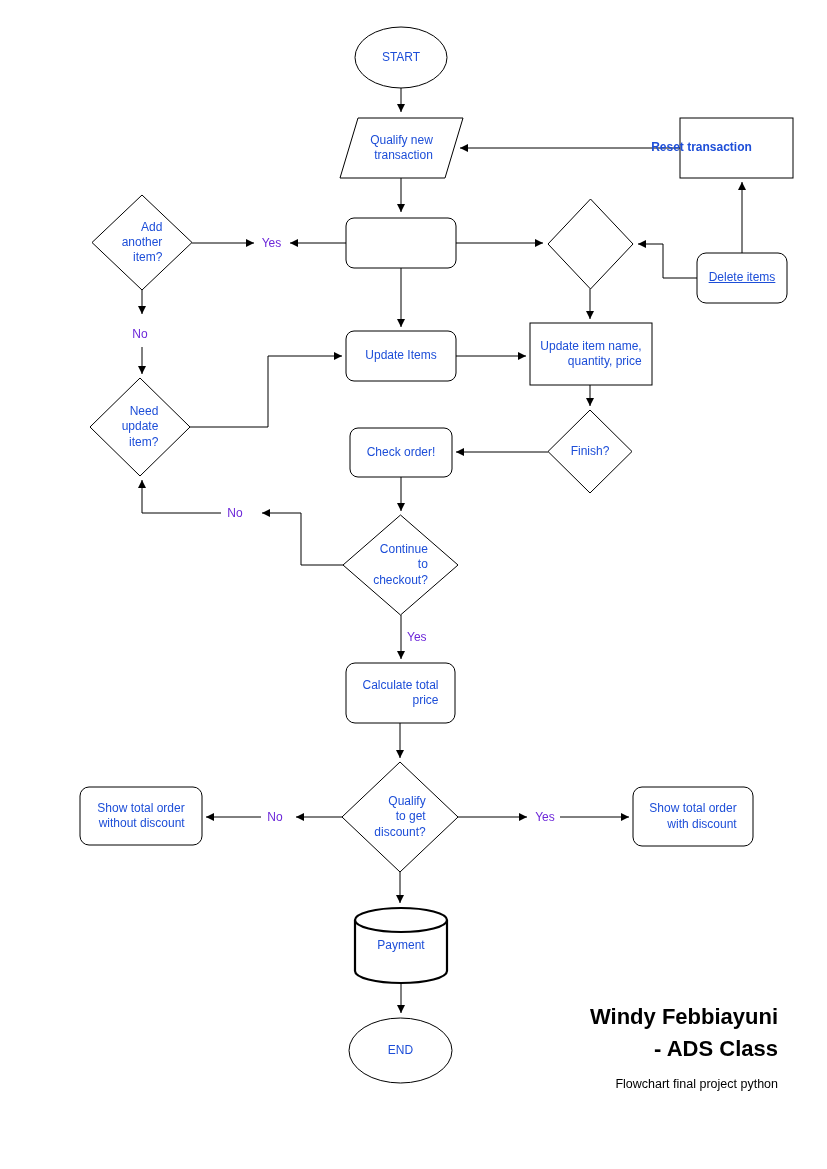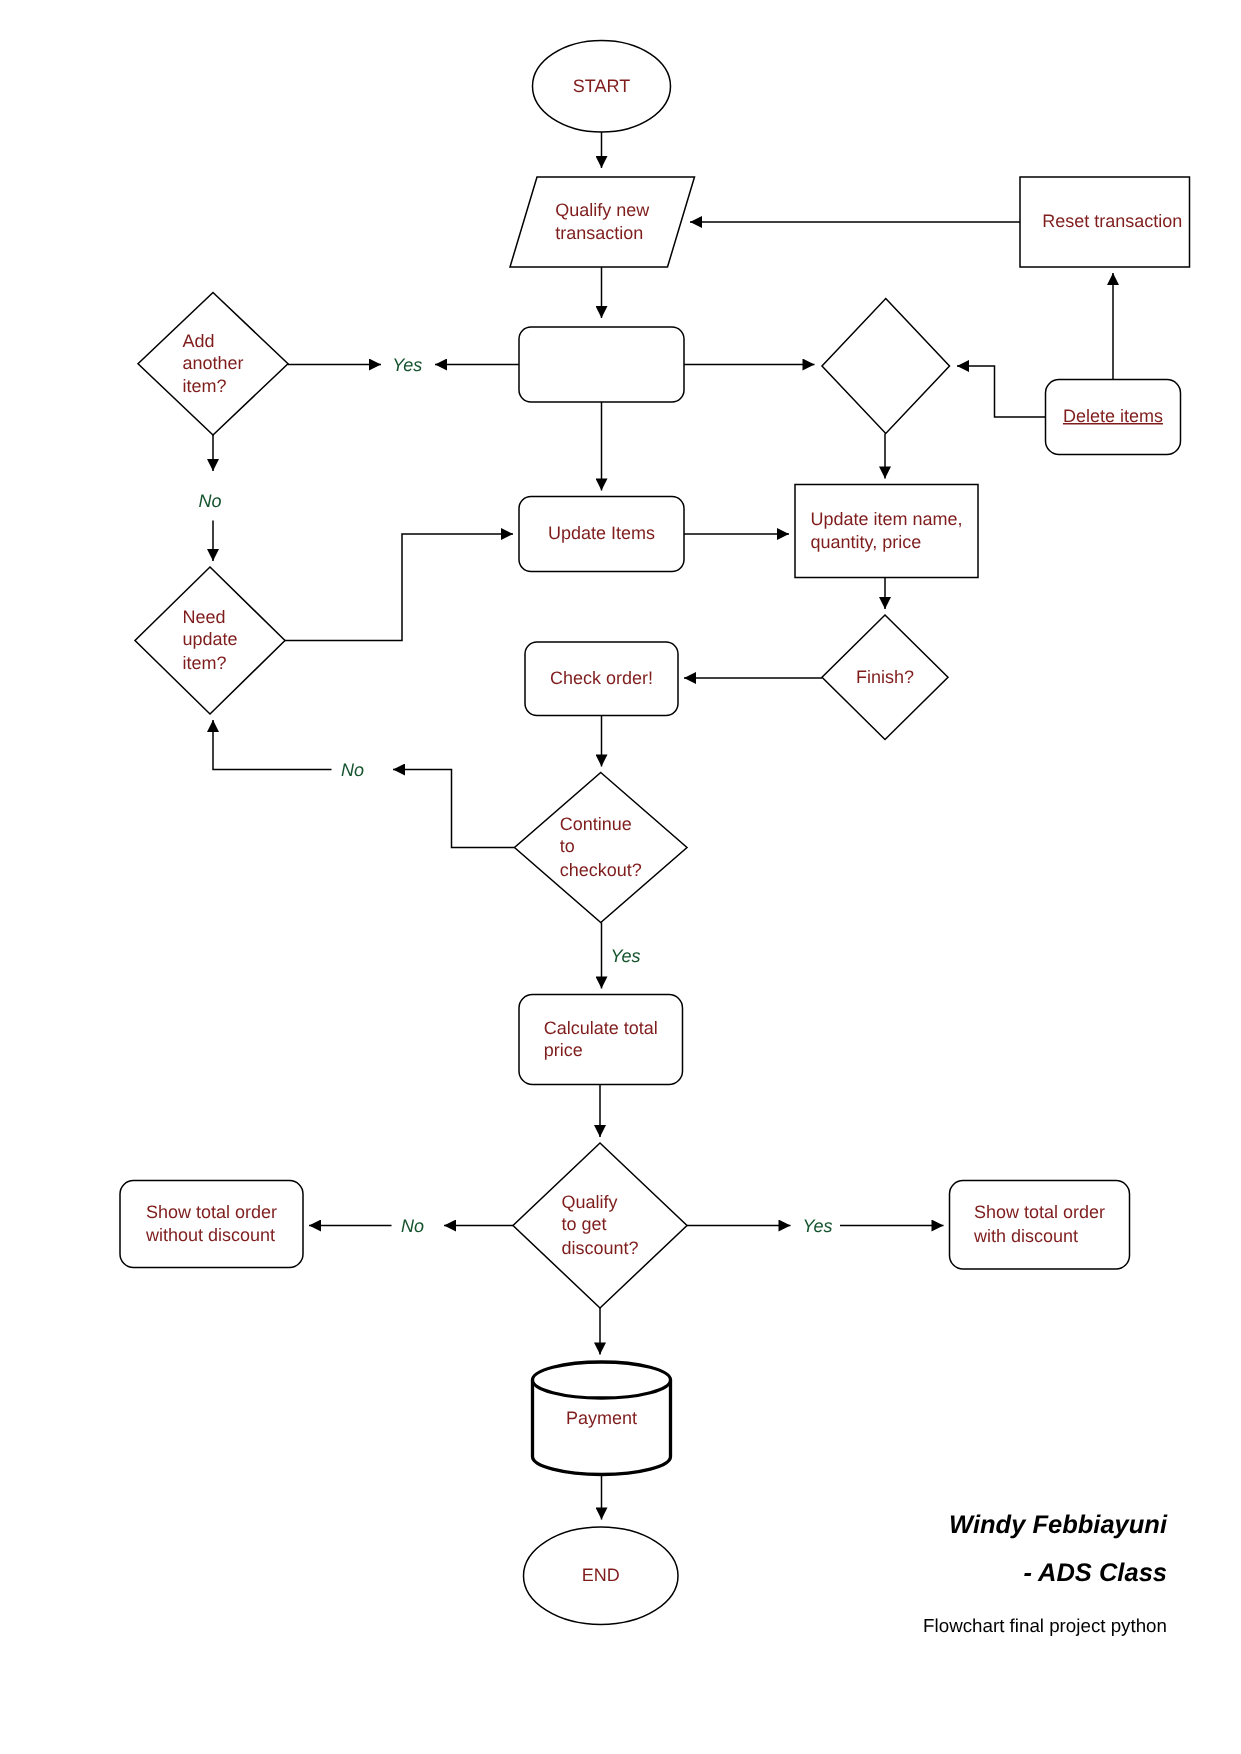--- a/index.html
+++ b/index.html
@@ -10,53 +10,51 @@
     background: #ffffff;
     font-family: "Liberation Sans", sans-serif;
     overflow: hidden;
   }
   svg.layer { position: absolute; left: 0; top: 0; }
   .lbl {
     position: absolute;
     display: flex;
     align-items: center;
     justify-content: center;
-    text-align: left;
+    text-align: right;
     font-size: 12px;
     line-height: 1.26;
-    color: #7f1d1d;
+    color: #1d4ed8;
     white-space: pre-line;
     pointer-events: none;
   }
   .elbl {
     position: absolute;
     display: flex;
     align-items: center;
     justify-content: center;
     font-size: 12px;
-    color: #14532d;
+    color: #6d28d9;
     background: #ffffff;
     white-space: nowrap;
-    font-style: italic;
   }
   .elbl.left-align { justify-content: flex-start; }
   .credits {
     position: absolute;
     left: 478px;
     top: 1001px;
     width: 300px;
     text-align: right;
     color: #000000;
   }
   .credits .name {
     font-weight: bold;
-    font-size: 17px;
+    font-size: 22px;
     line-height: 32px;
     white-space: pre-line;
-    font-style: italic;
   }
   .credits .caption {
     font-size: 12.5px;
     margin-top: 12px;
   }
 </style>
 </head>
 <body>
 
 <div class="canvas">
@@ -120,21 +118,21 @@
         <path d="M355,920 L355,971 A46,12 0 0 0 447,971 L447,920"></path>
         <ellipse cx="401" cy="920" rx="46" ry="12"></ellipse>
       </g>
       <ellipse cx="400.5" cy="1050.5" rx="51.5" ry="32.5"></ellipse>
     </g>
   </svg>
 
   <div class="lbl" style="left:355px; top:27px;  width:92px;  height:61px;">START</div>
   <div class="lbl" style="left:340px; top:118px; width:123px; height:60px;">Qualify new
 transaction</div>
-  <div class="lbl" style="left:680px; top:118px; width:123px; height:60px;">Reset transaction</div>
+  <div class="lbl" style="left:640px; top:118px; width:123px; height:60px;font-weight:bold;">Reset transaction</div>
   <div class="lbl" style="left:697px; top:253px; width:90px;  height:50px;text-decoration:underline;">Delete items</div>
   <div class="lbl" style="left:92px;  top:195px; width:100px; height:95px;">Add
 another
 item?</div>
   <div class="lbl" style="left:346px; top:331px; width:110px; height:50px;">Update Items</div>
   <div class="lbl" style="left:530px; top:323px; width:122px; height:62px;">Update item name,
 quantity, price</div>
   <div class="lbl" style="left:90px;  top:378px; width:100px; height:98px;">Need
 update
 item?</div>

